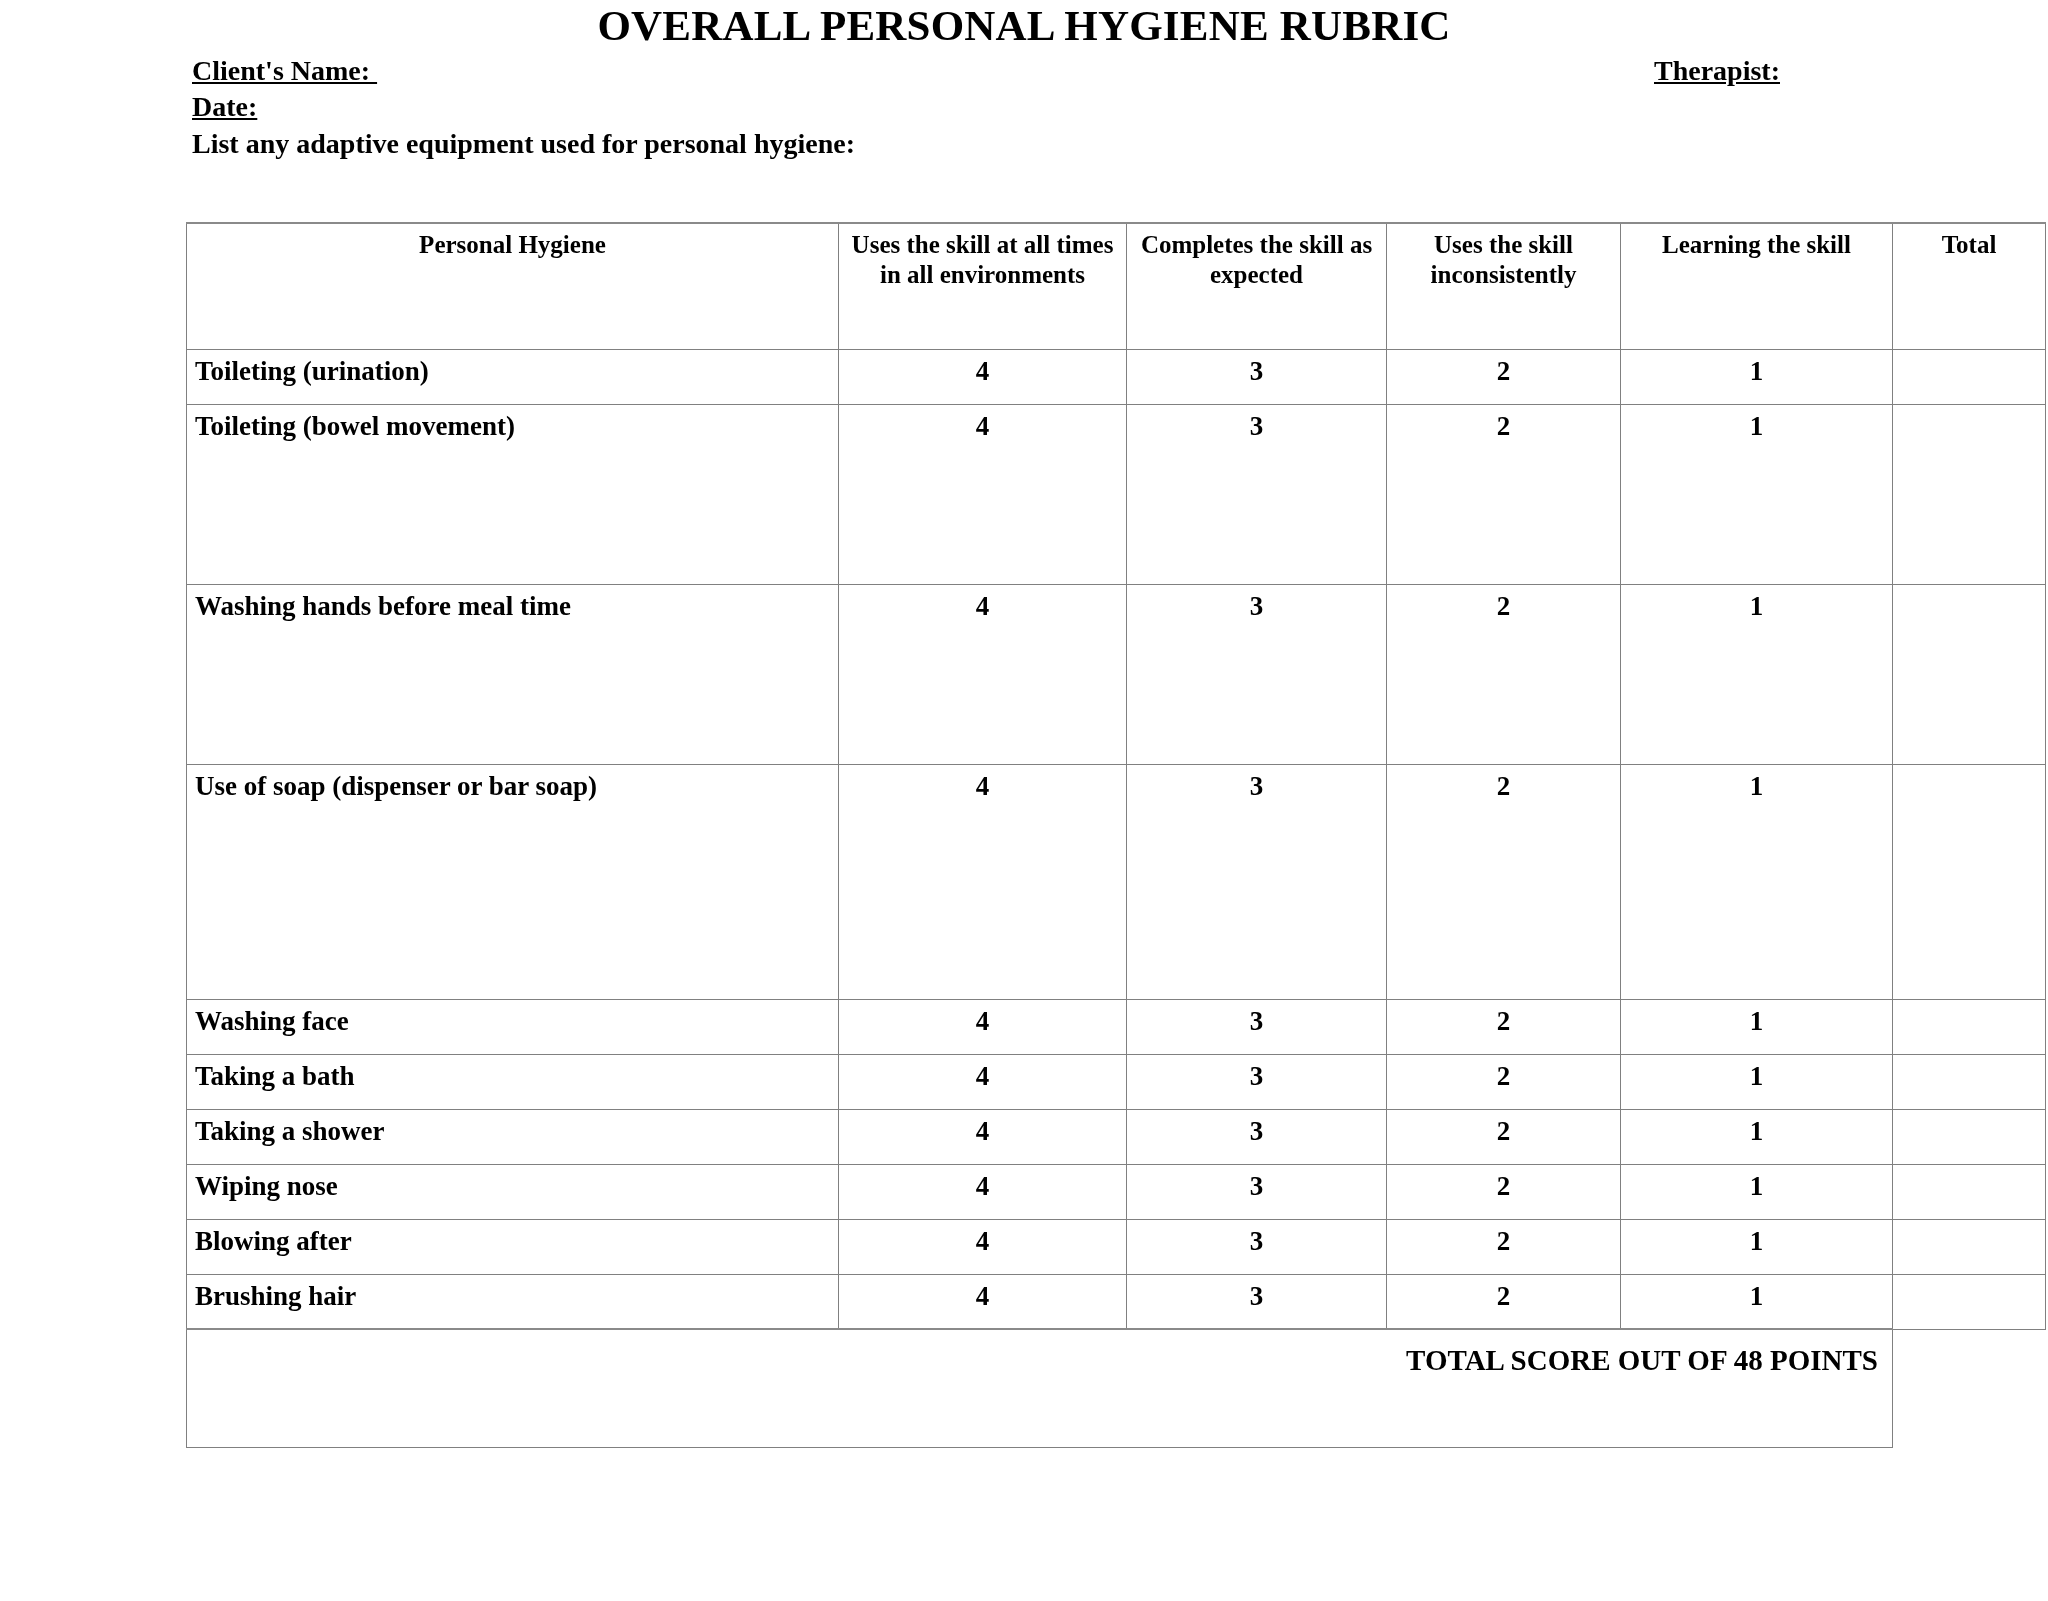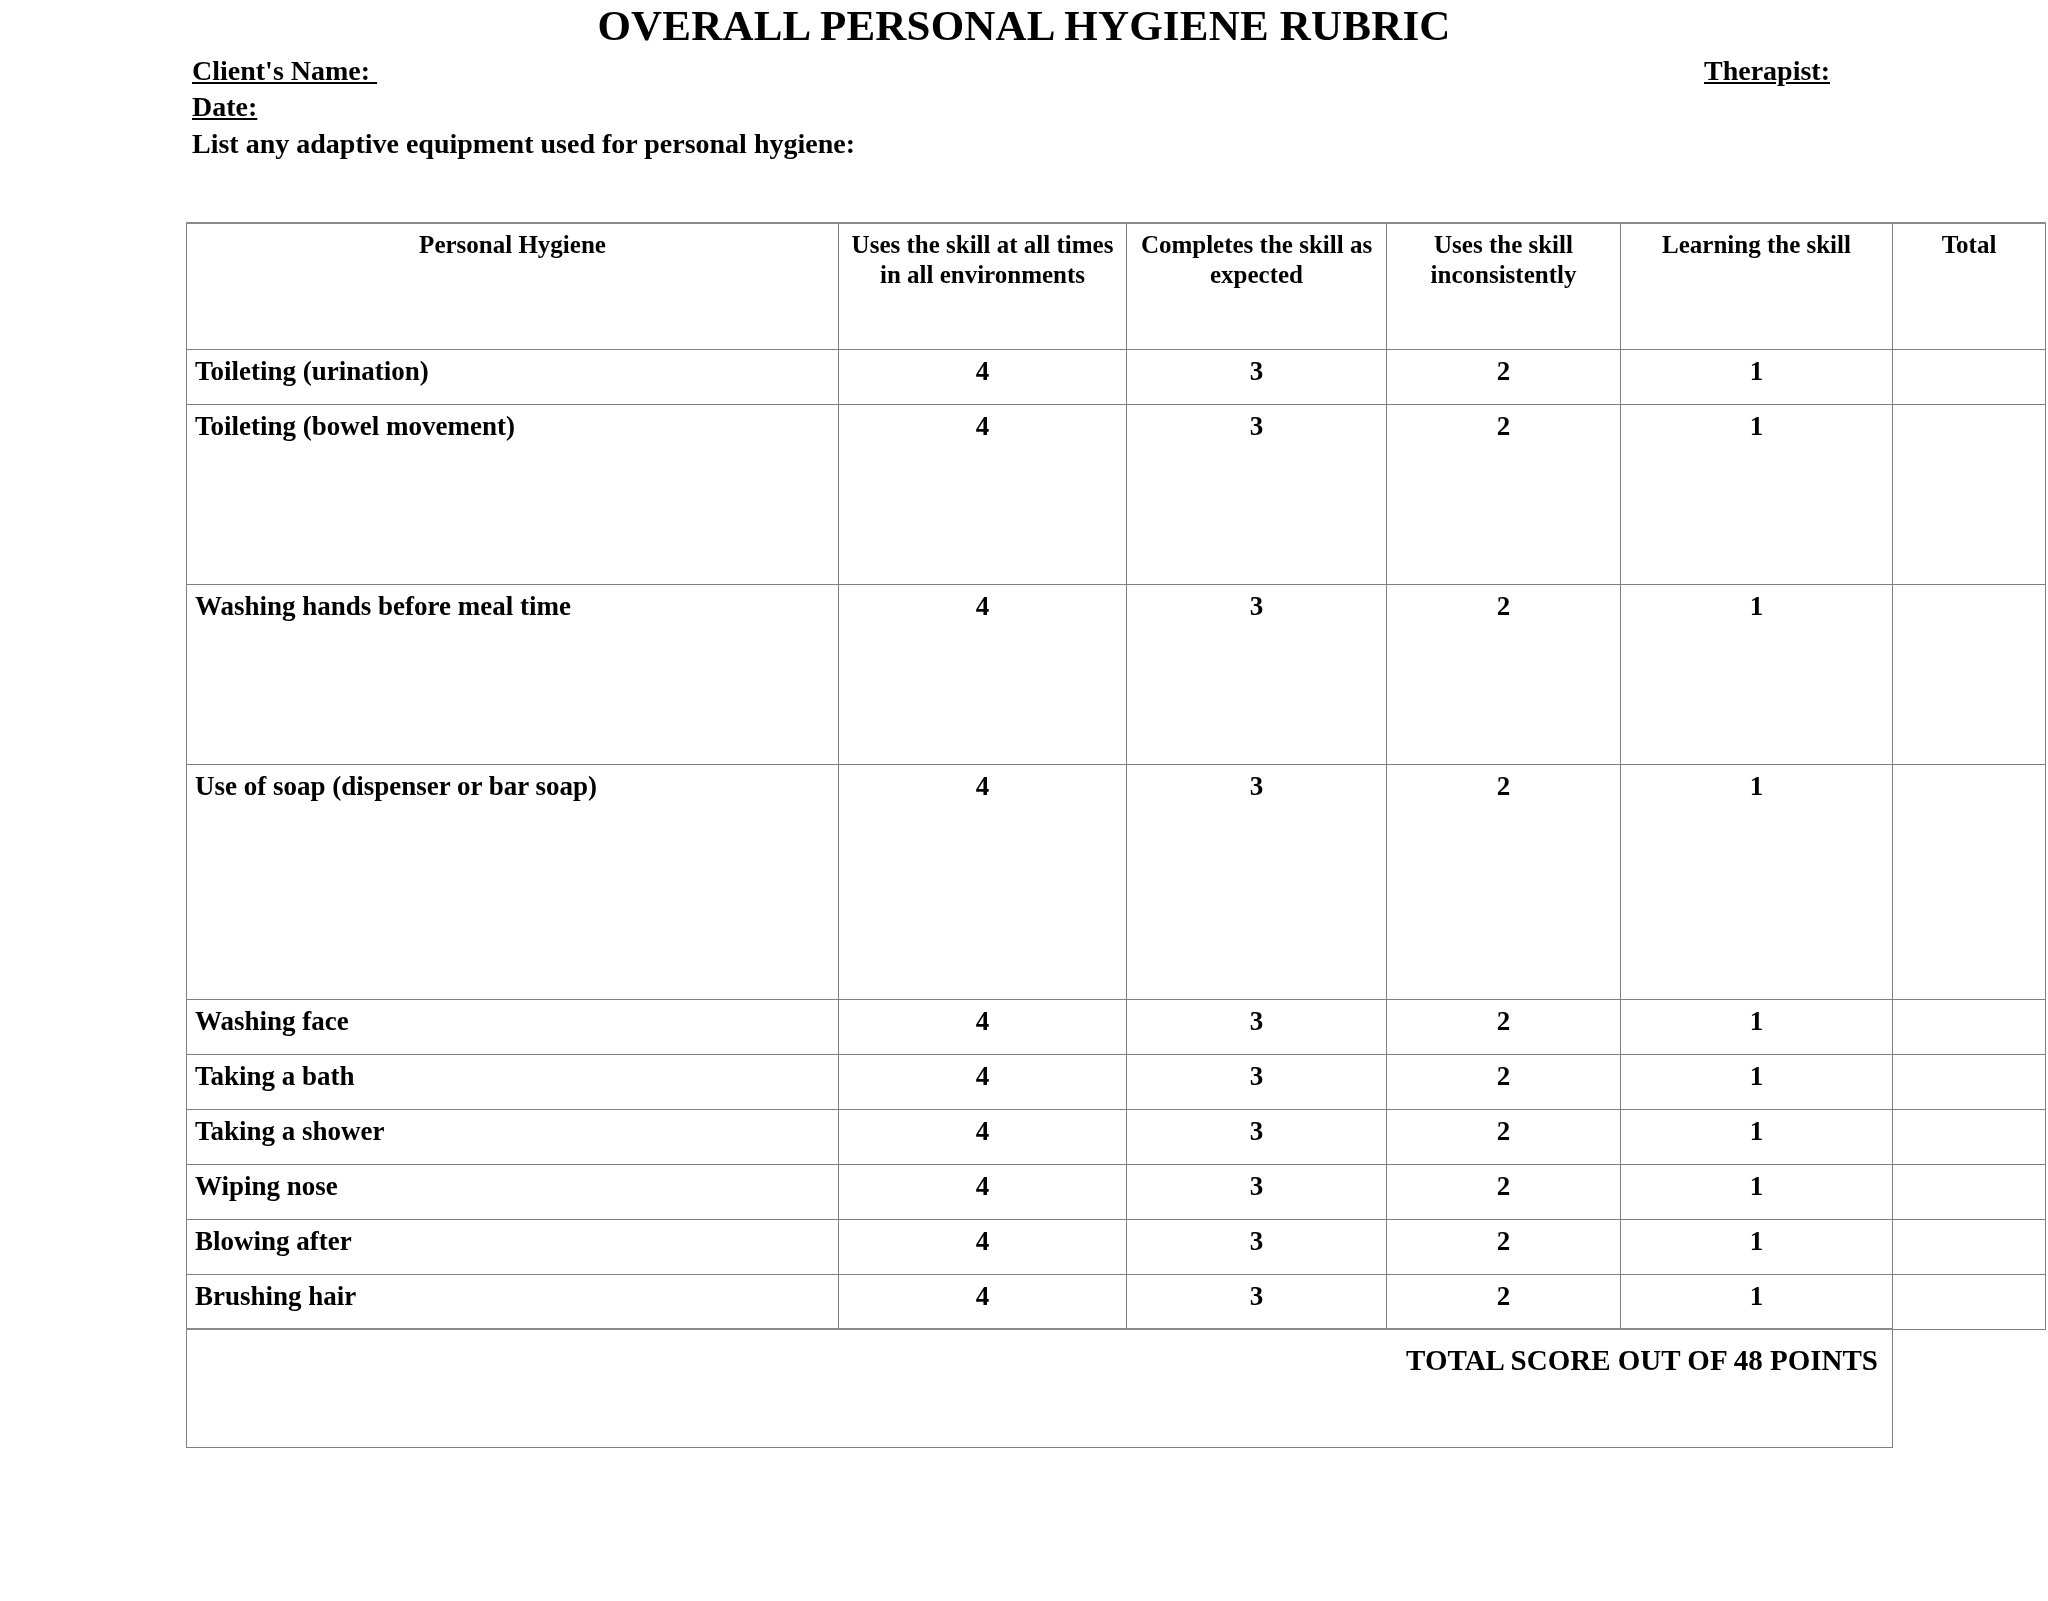--- a/index.html
+++ b/index.html
@@ -29,21 +29,21 @@
     font-weight: bold;
     letter-spacing: 0.2px;
     line-height: 1.0;
     padding-top: 4px;
     margin: 0 0 6px 0;
   }
 
   
   .meta-block {
     padding-left: 192px;
-    padding-right: 60px;
+    padding-right: 110px;
     font-size: 28px;
     font-weight: bold;
     line-height: 1.30;
   }
   .meta-row {
     display: flex;
     justify-content: space-between;
     align-items: baseline;
   }
   .meta-underline {

